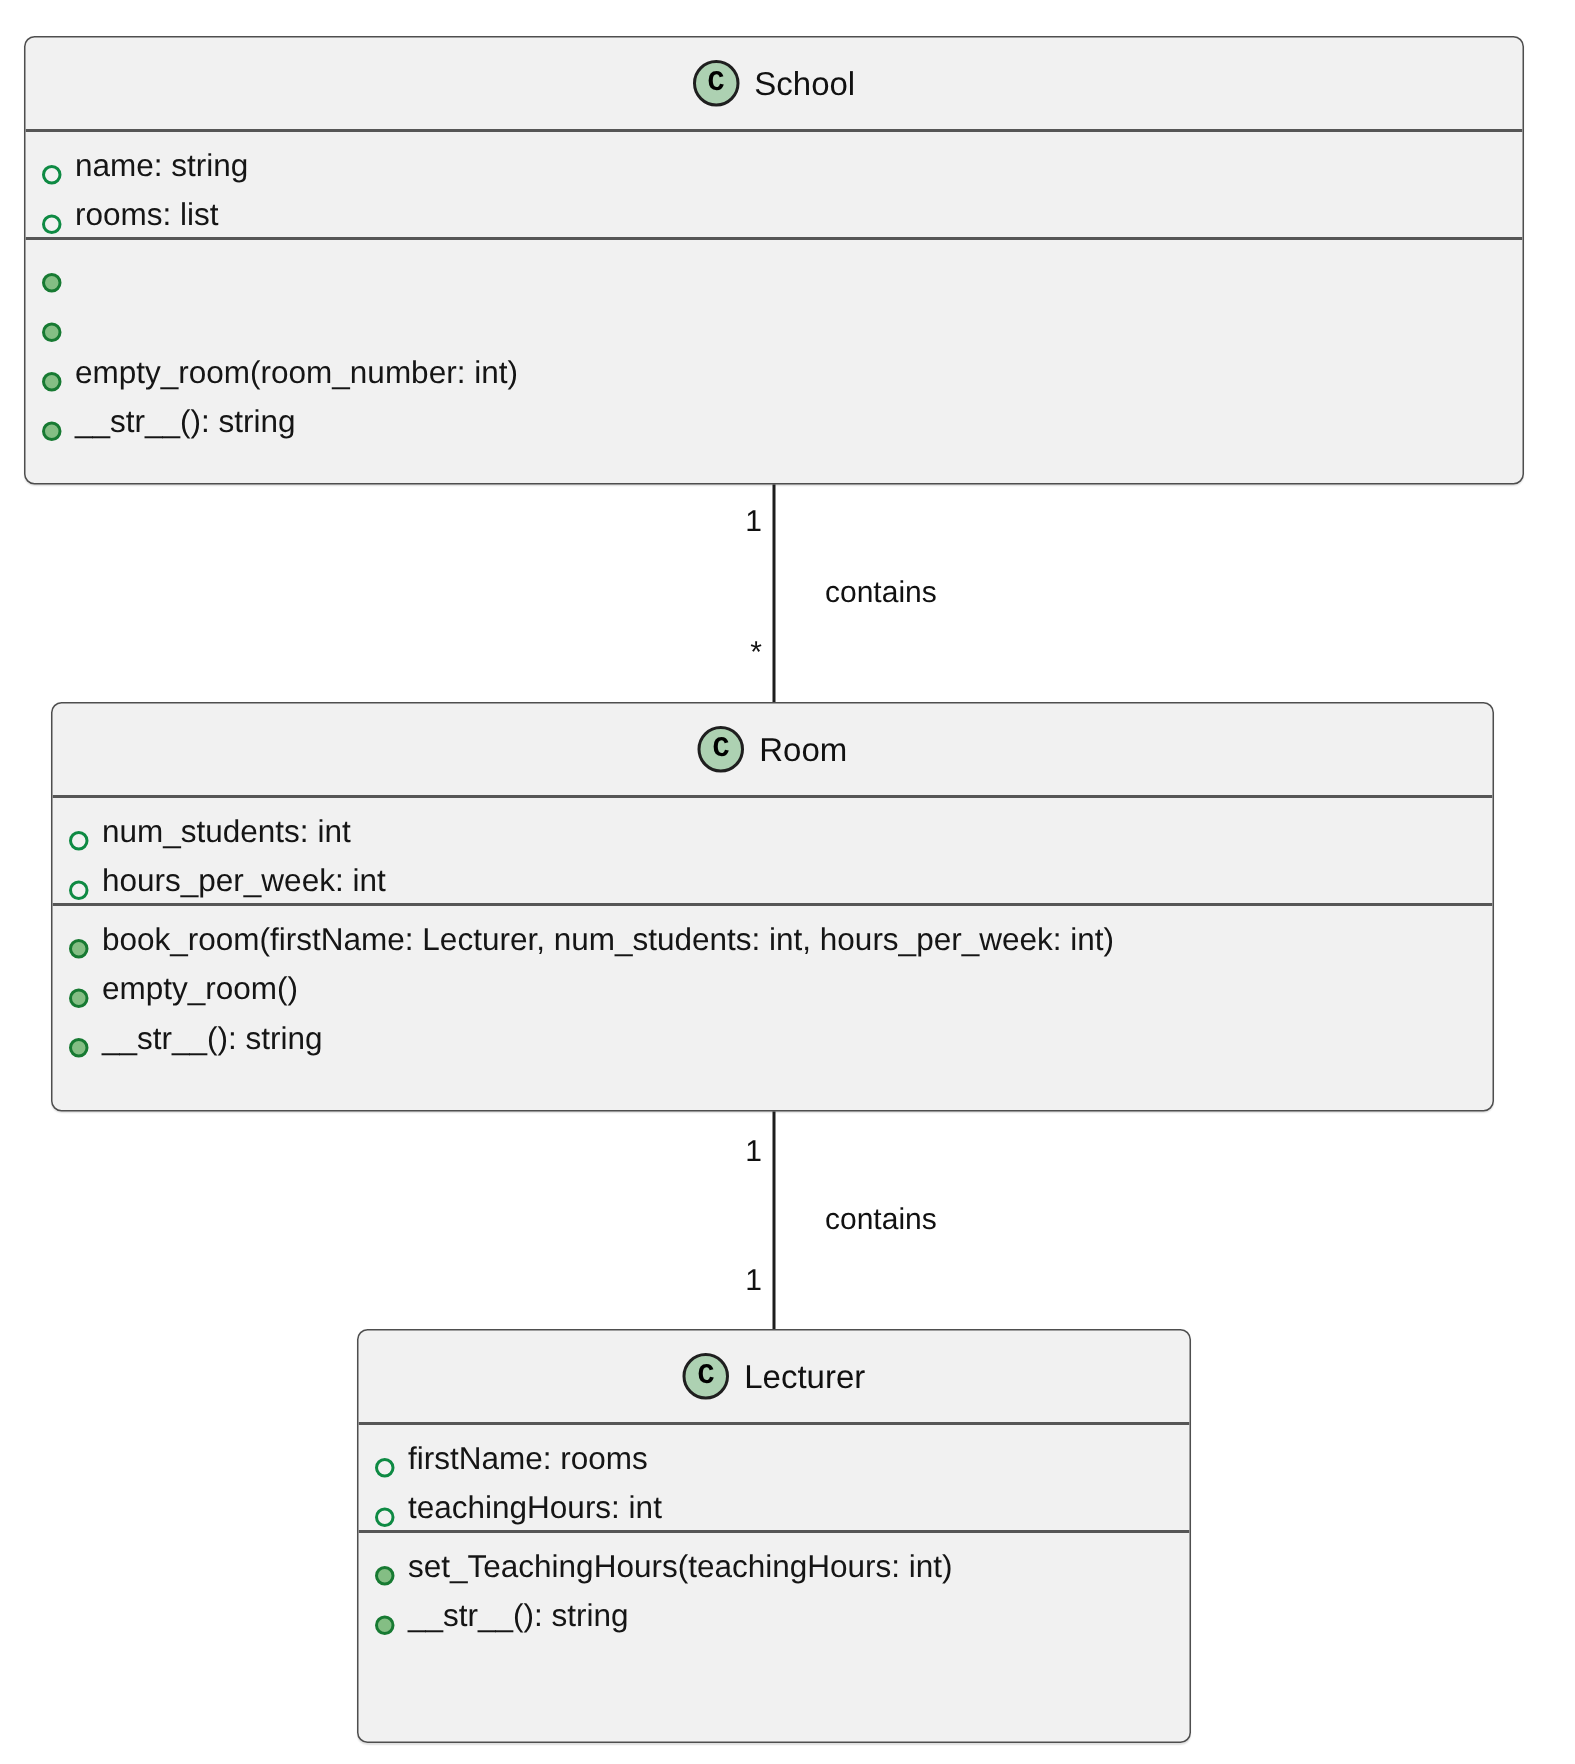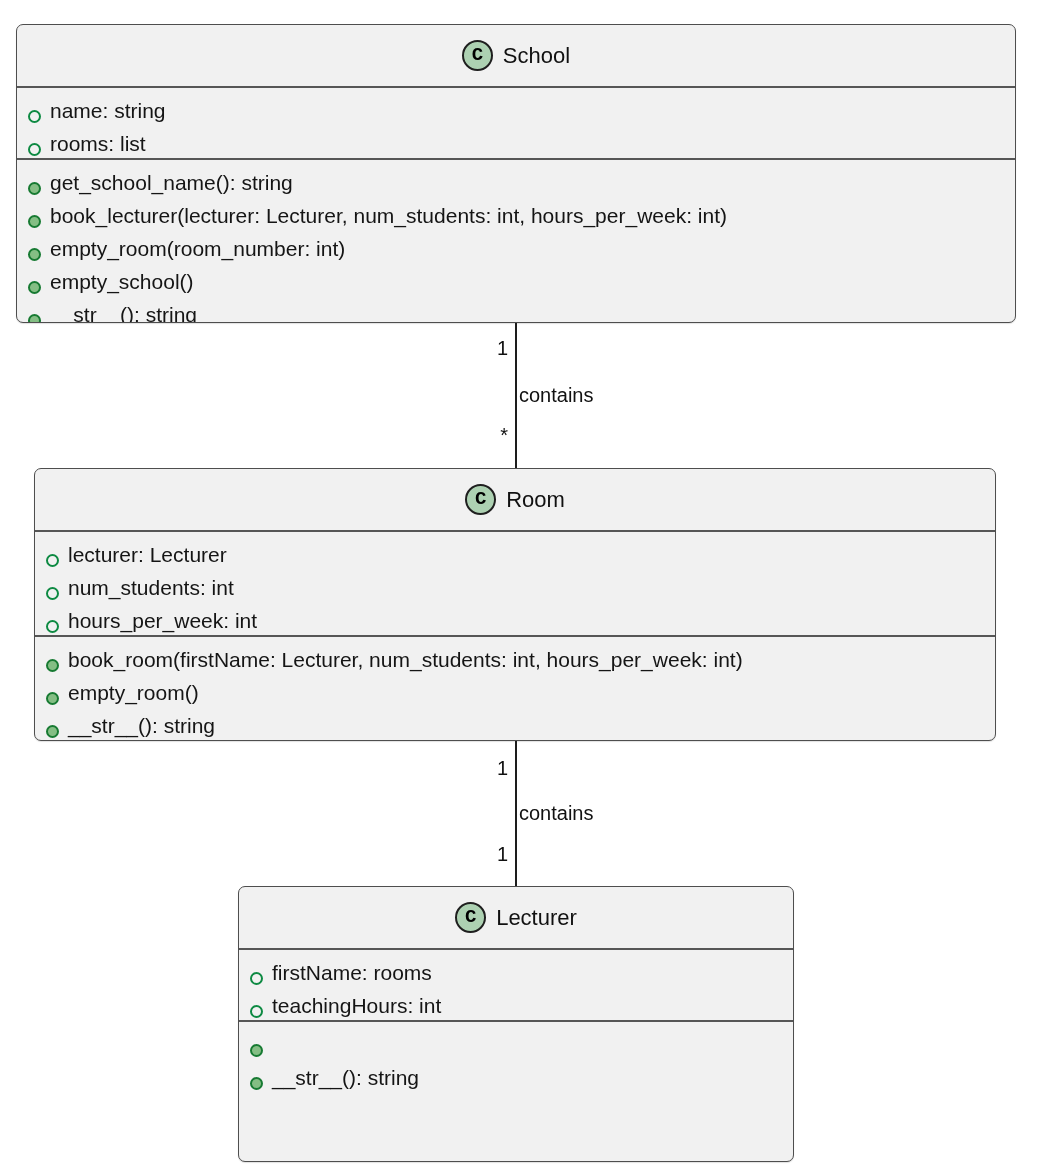--- a/index.html
+++ b/index.html
@@ -93,21 +93,21 @@
     width: 20px;
     text-align: right;
   }
   #mult-1-from { left: 488px; top: 337px; }
   #mult-1-to   { left: 488px; top: 424px; }
   #mult-2-from { left: 488px; top: 757px; }
   #mult-2-to   { left: 488px; top: 843px; }
 
   .edge-label {
     position: absolute;
-    left: 519px;
+    left: 550px;
     font-size: 20px;
     color: #111;
     white-space: nowrap;
   }
   #edge-label-1 { top: 384px; }
   #edge-label-2 { top: 802px; }
 </style>
 </head>
 <body>
 
@@ -124,33 +124,27 @@
         <span class="member-text">name: string</span>
       </div>
       <div class="member">
         <span class="dot field"></span>
         <span class="member-text">rooms: list</span>
       </div>
     </div>
     <div class="class-section">
       <div class="member">
         <span class="dot method"></span>
-        <span class="member-text">get_school_name(): string</span>
-      </div>
-      <div class="member">
-        <span class="dot method"></span>
-        <span class="member-text">book_lecturer(lecturer: Lecturer, num_students: int, hours_per_week: int)</span>
+      </div>
+      <div class="member">
+        <span class="dot method"></span>
       </div>
       <div class="member">
         <span class="dot method"></span>
         <span class="member-text">empty_room(room_number: int)</span>
-      </div>
-      <div class="member">
-        <span class="dot method"></span>
-        <span class="member-text">empty_school()</span>
       </div>
       <div class="member">
         <span class="dot method"></span>
         <span class="member-text">__str__(): string</span>
       </div>
     </div>
   </div>
 
   <div class="edge-line" id="edge-school-room"></div>
   <span class="mult" id="mult-1-from">1</span>
@@ -158,24 +152,20 @@
   <span class="mult" id="mult-1-to">*</span>
 
   <div class="uml-class" id="class-room">
     <div class="class-header">
       <span class="circled-char">C</span>
       <span class="class-name">Room</span>
     </div>
     <div class="class-section">
       <div class="member">
         <span class="dot field"></span>
-        <span class="member-text">lecturer: Lecturer</span>
-      </div>
-      <div class="member">
-        <span class="dot field"></span>
         <span class="member-text">num_students: int</span>
       </div>
       <div class="member">
         <span class="dot field"></span>
         <span class="member-text">hours_per_week: int</span>
       </div>
     </div>
     <div class="class-section">
       <div class="member">
         <span class="dot method"></span>
@@ -208,20 +198,21 @@
         <span class="member-text">firstName: rooms</span>
       </div>
       <div class="member">
         <span class="dot field"></span>
         <span class="member-text">teachingHours: int</span>
       </div>
     </div>
     <div class="class-section">
       <div class="member">
         <span class="dot method"></span>
+        <span class="member-text">set_TeachingHours(teachingHours: int)</span>
       </div>
       <div class="member">
         <span class="dot method"></span>
         <span class="member-text">__str__(): string</span>
       </div>
     </div>
   </div>
 
 </div>
 

